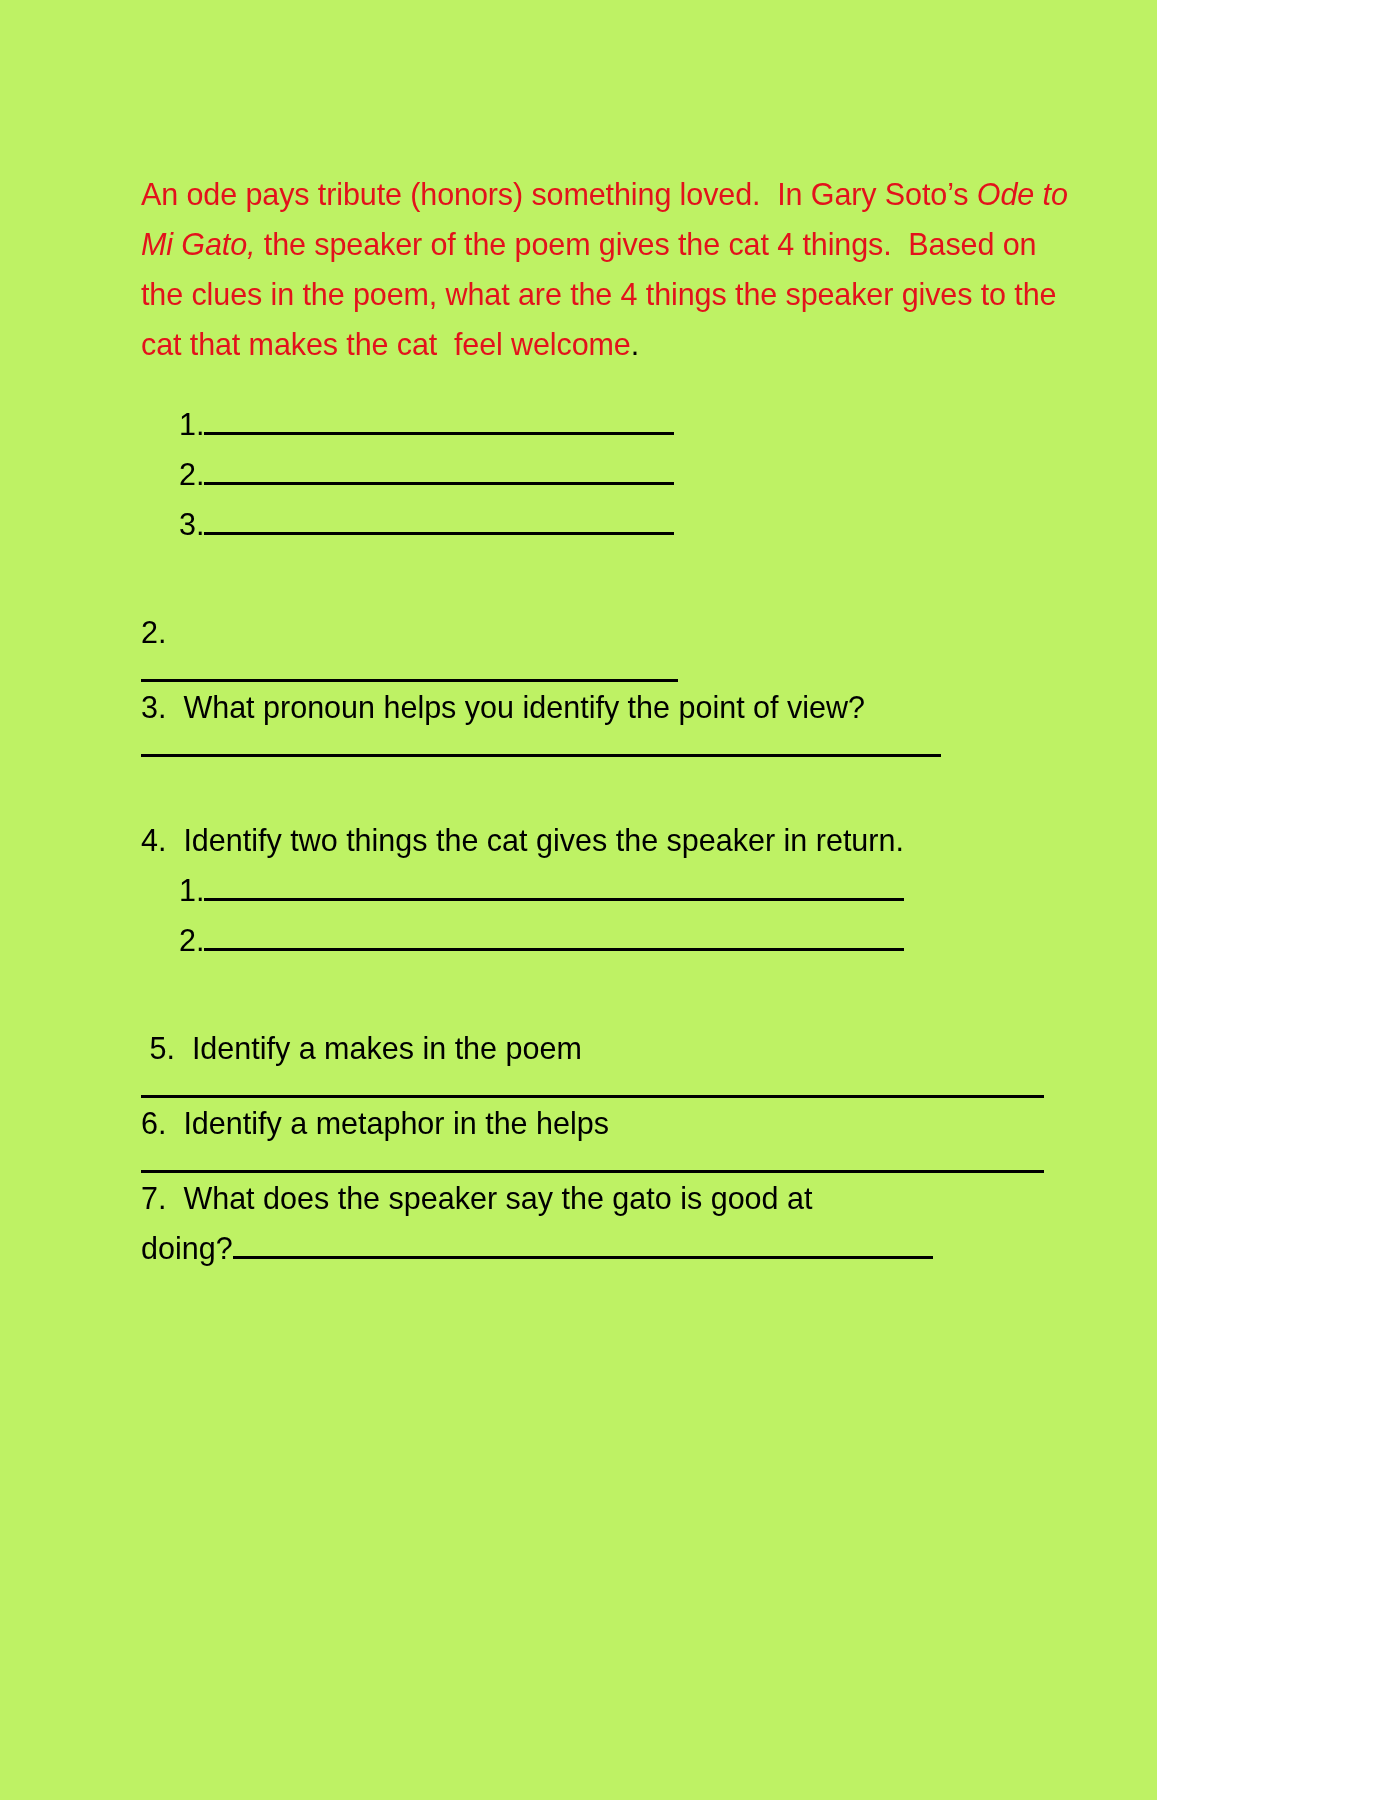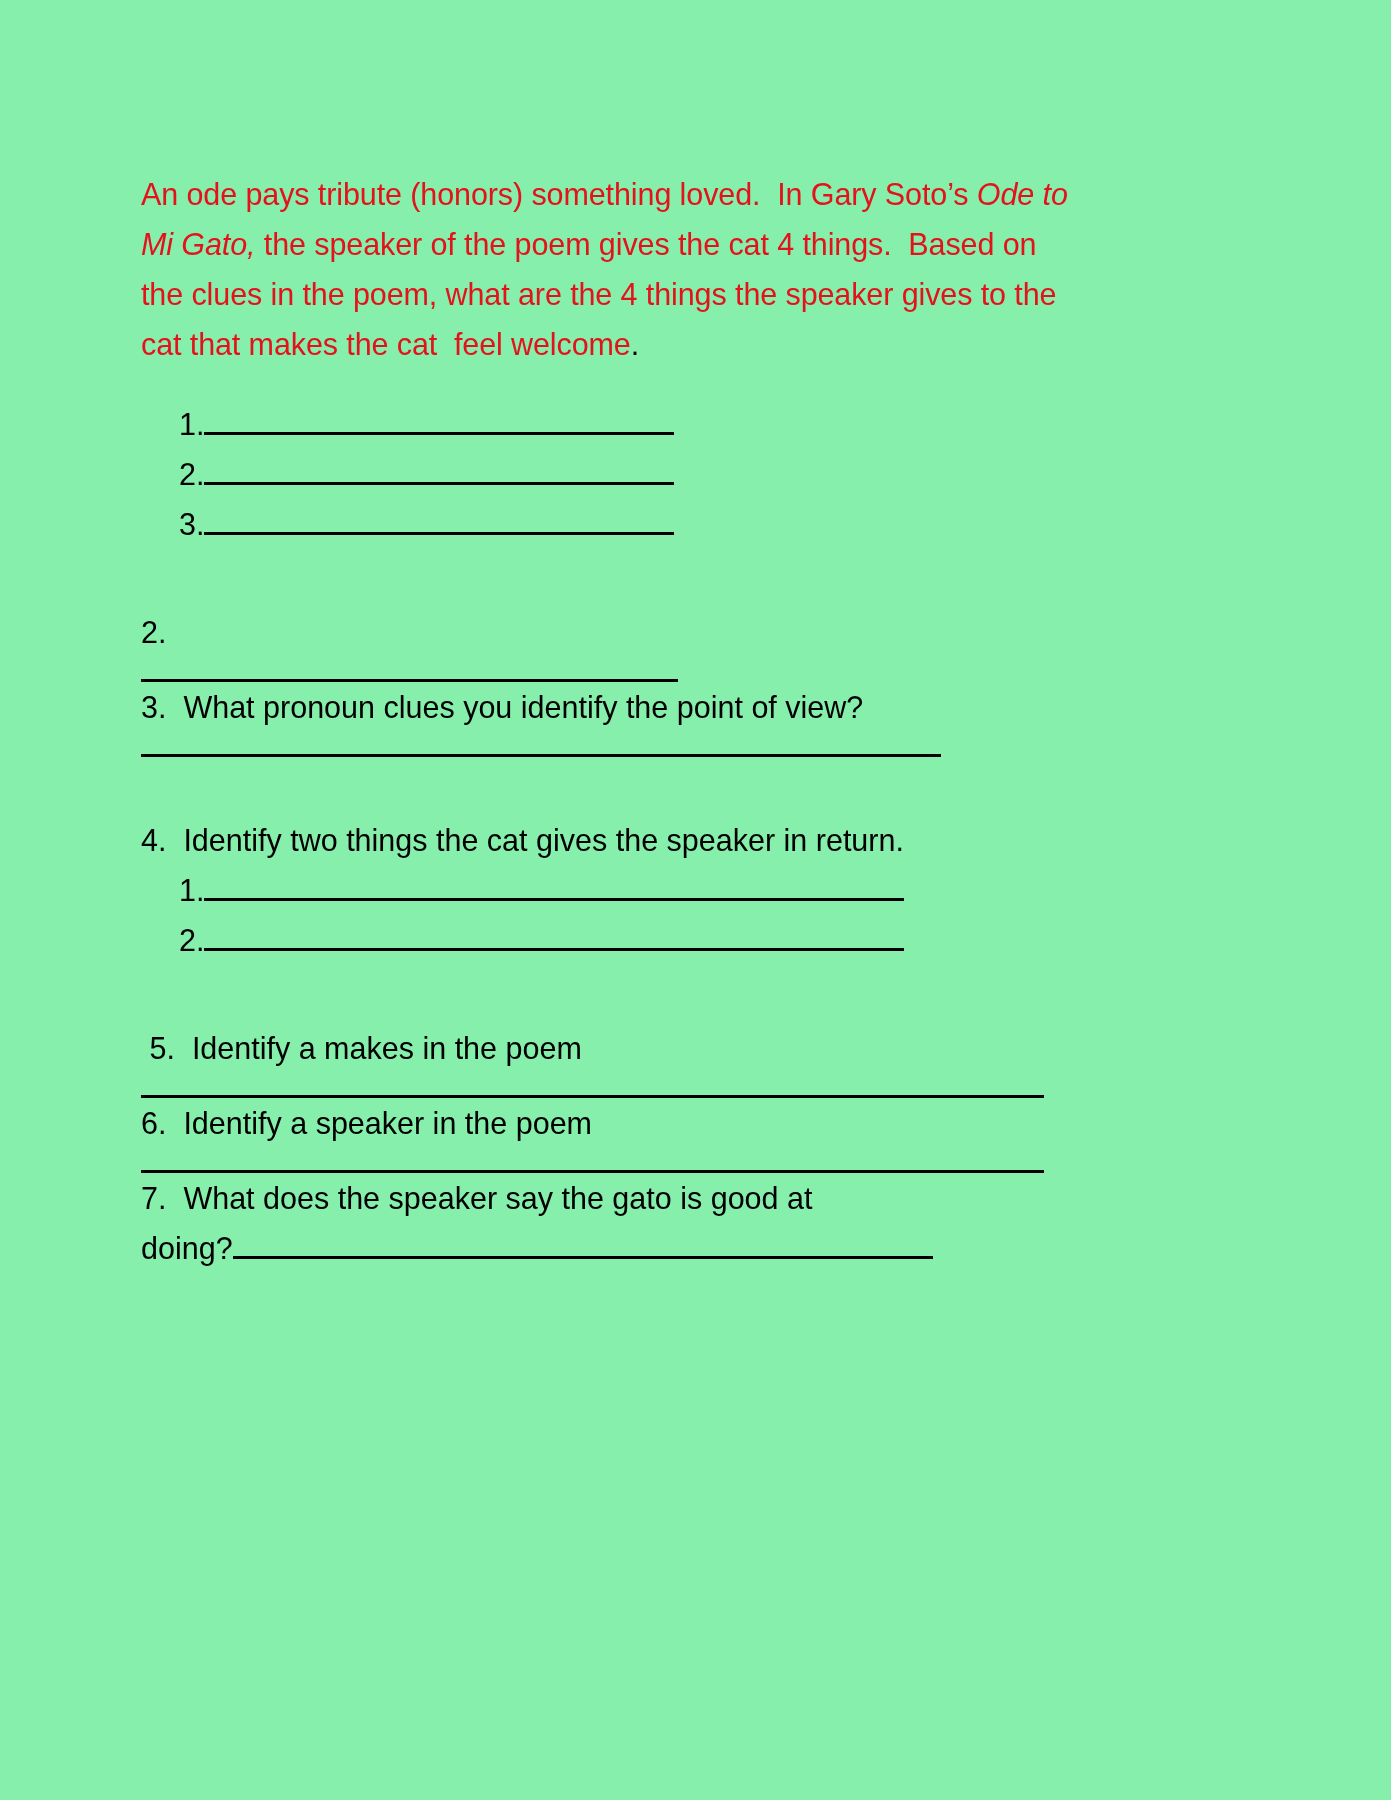--- a/index.html
+++ b/index.html
@@ -2,23 +2,23 @@
 <html><head>
 <meta charset="utf-8">
 <style>
   html, body {
     margin: 0;
     padding: 0;
     background: #ffffff;
   }
   .page {
     position: relative;
-    width: 1391px;
+    width: 1157px;
     height: 1800px;
-    background: #86efac;
+    background: #bef264;
     font-family: "Liberation Sans", sans-serif;
     overflow: hidden;
   }
   .content {
     position: absolute;
     left: 141px;
     top: 138px;
     width: 930px;
   }
 
@@ -113,21 +113,21 @@
     <div class="inline-row">
       <span>2.</span>
       <span>&nbsp;&nbsp;</span>
     </div>
     <div class="spacer-sm"></div>
     <div class="ruleline rule-short"></div>
 
     <div class="inline-row">
       <span>3.</span>
       <span>&nbsp;&nbsp;</span>
-      <span>What pronoun clues you identify the point of view?</span>
+      <span>What pronoun helps you identify the point of view?</span>
     </div>
     <div class="spacer-sm"></div>
     <div class="ruleline rule-mid"></div>
 
     <div class="spacer-lg"></div>
 
     <div class="inline-row">
       <span>4.</span>
       <span>&nbsp;&nbsp;</span>
       <span>Identify two things the cat gives the speaker in return.</span>
@@ -151,21 +151,21 @@
       <span>5.</span>
       <span>&nbsp;&nbsp;</span>
       <span>Identify a makes in the poem</span>
     </div>
     <div class="spacer-sm"></div>
     <div class="ruleline rule-full"></div>
 
     <div class="inline-row">
       <span>6.</span>
       <span>&nbsp;&nbsp;</span>
-      <span>Identify a speaker in the poem</span>
+      <span>Identify a metaphor in the helps</span>
     </div>
     <div class="spacer-sm"></div>
     <div class="ruleline rule-full"></div>
 
     <div class="inline-row">
       <span>7.</span>
       <span>&nbsp;&nbsp;</span>
       <span>What does the speaker say the gato is good at</span>
     </div>
     <div class="inline-row">

